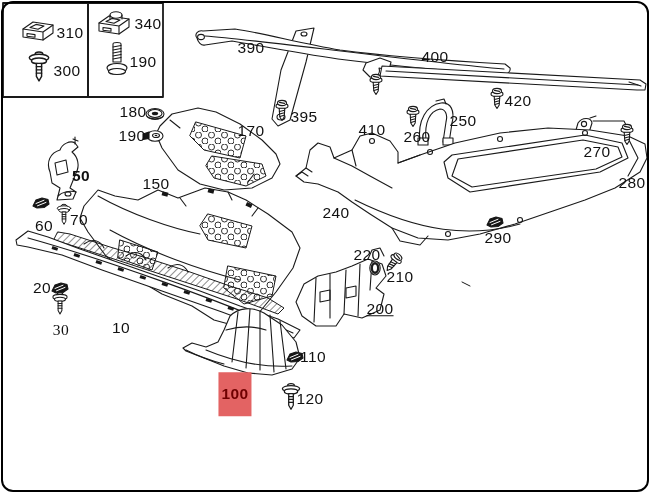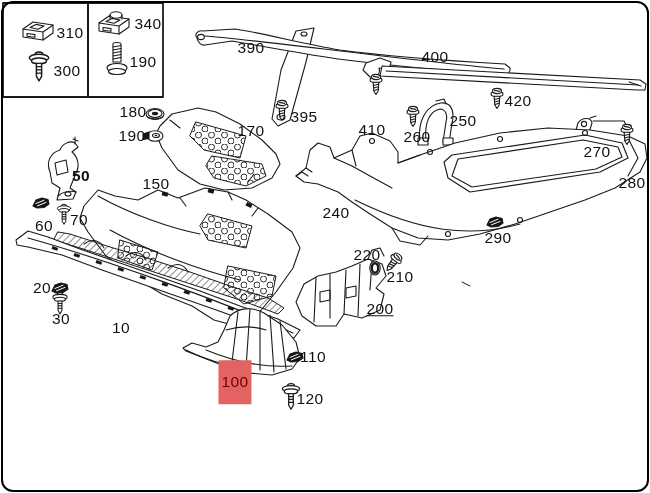--- a/index.html
+++ b/index.html
@@ -15,21 +15,21 @@
   svg.art{position:absolute;left:0;top:0;}
   .labels{position:absolute;left:0;top:0;width:650px;height:379px;border-radius:21px;}
   .part-label{
     position:absolute;transform:translate(-50%,-50%);
     font-size:15.5px;line-height:1;color:var(--label-color,#111);
     white-space:nowrap;letter-spacing:.4px;cursor:pointer;
   }
   .part-label.highlighted{
     background:var(--hl-bg,#e36363);
     color:var(--hl-fg,#6f0000);
-    padding:14px 3px;font-weight:normal;
+    padding:14px 3px;font-weight:bold;margin-top:12px;
   }
 </style>
 </head>
 <body style="background: rgb(255, 255, 255);">
 
 <svg class="art" width="650" height="493" viewBox="0 0 650 493">
   <defs>
     <pattern id="hexp" width="13" height="12" patternUnits="userSpaceOnUse">
       <circle cx="3.5" cy="3" r="3" fill="none" stroke="#1a1a1a" stroke-width="0.9"></circle>
       <circle cx="10" cy="9" r="3" fill="none" stroke="#1a1a1a" stroke-width="0.9"></circle>
@@ -307,19 +307,19 @@
     <div class="part-label" style="left: 156px; top: 184px;">150</div>
     <div class="part-label" style="left: 81px; top: 176px; font-weight: bold;">50</div>
     <div class="part-label" style="left: 44px; top: 218px; margin-top: 8px;">60</div>
     <div class="part-label" style="left: 79px; top: 220px;">70</div>
     <div class="part-label" style="left: 336px; top: 213px;">240</div>
     <div class="part-label" style="left: 498px; top: 238px;">290</div>
     <div class="part-label" style="left: 367px; top: 255px;">220</div>
     <div class="part-label" style="left: 400px; top: 277px; text-align: center;">210</div>
     <div class="part-label" style="left: 380px; top: 309px; text-decoration: underline;">200</div>
     <div class="part-label" style="left: 42px; top: 288px;">20</div>
-    <div class="part-label" style="left: 61px; top: 319px;">30</div>
+    <div class="part-label" style="left: 61px; top: 330px; font-family: Liberation Serif, serif;">30</div>
     <div class="part-label" style="left: 121px; top: 328px;">10</div>
     <div class="part-label" style="left: 313px; top: 357px;">110</div>
     <div class="part-label highlighted" style="left: 235px; top: 382px;">100</div>
     <div class="part-label" style="left: 310px; top: 399px;">120</div>
   </div>
 <div class="frame"></div>
 
 </body></html>

